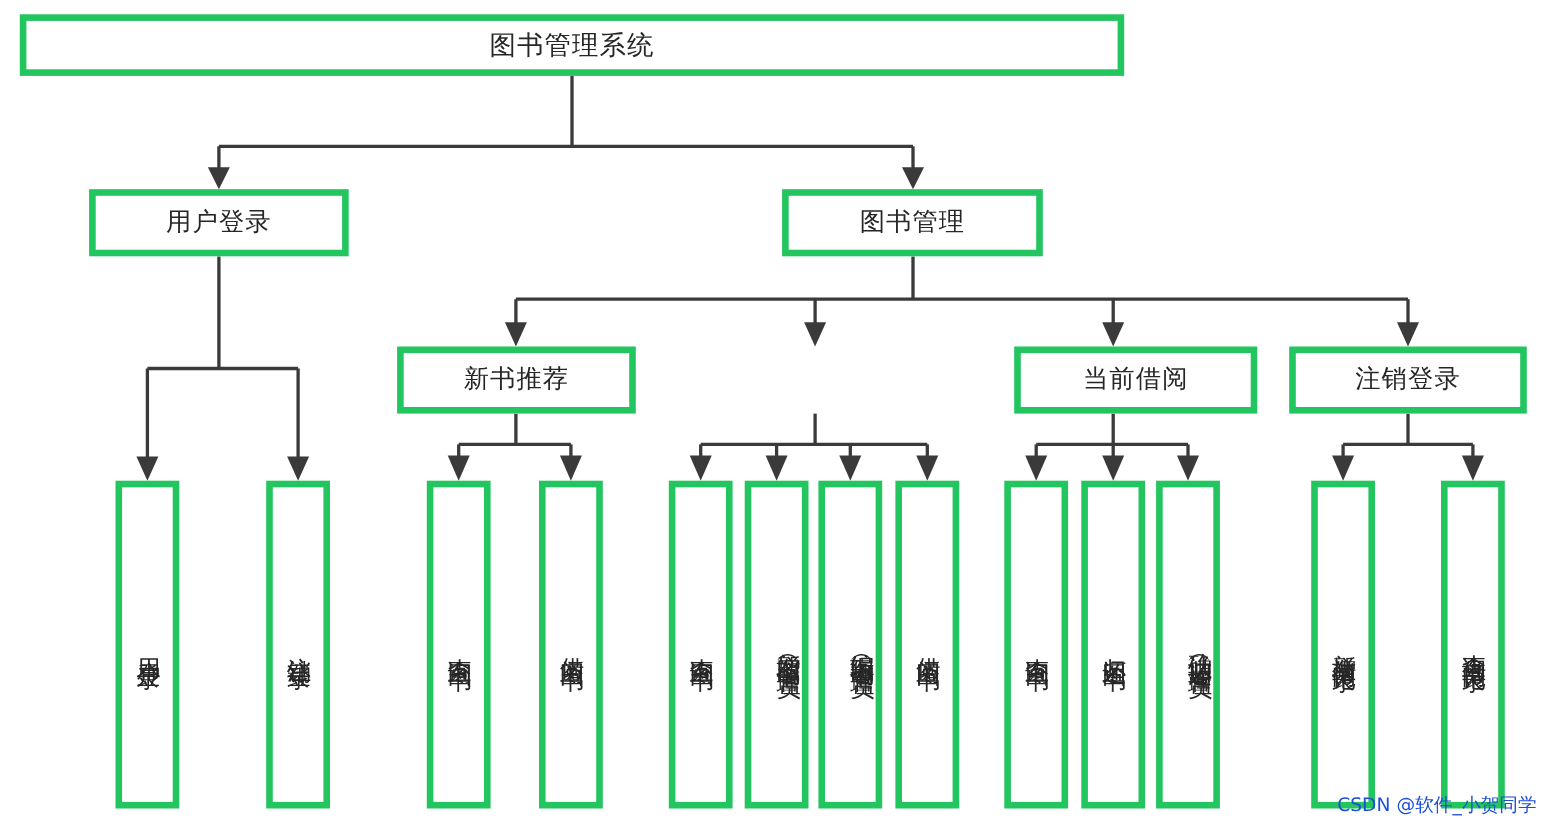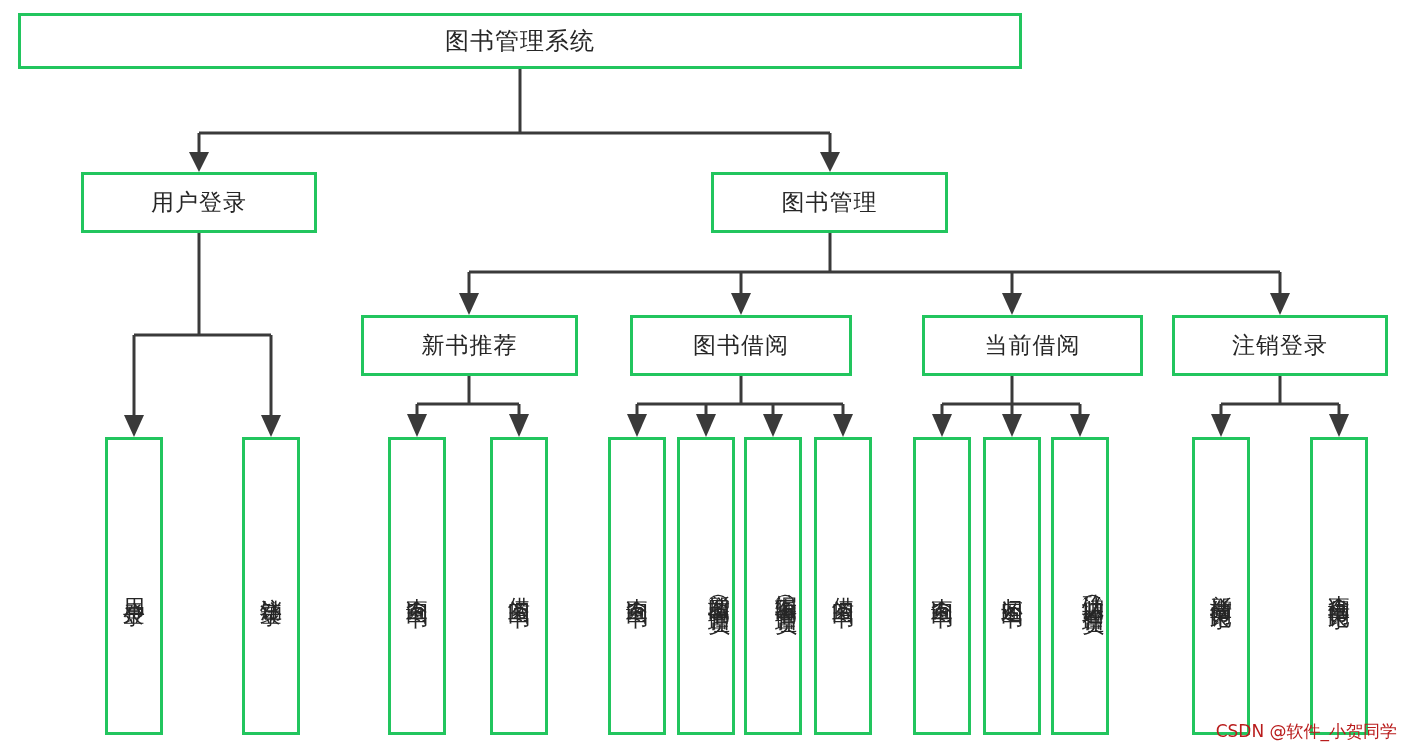--- a/index.html
+++ b/index.html
@@ -13,21 +13,21 @@
   #canvas {
     position: relative;
     width: 1405px;
     height: 747px;
     background: #ffffff;
     overflow: hidden;
   }
   .node {
     position: absolute;
     box-sizing: border-box;
-    border: 3px solid #22c55e;
+    border: 6px solid #22c55e;
     background: #ffffff;
     display: flex;
     align-items: center;
     justify-content: center;
     color: #262626;
   }
   .node.horiz {
     font-size: 23px;
     letter-spacing: 1px;
   }
@@ -66,21 +66,21 @@
     fill: none;
   }
   svg#wires polygon {
     fill: #3a3a3a;
   }
   #watermark {
     position: absolute;
     right: 8px;
     bottom: 4px;
     font-size: 17px;
-    color: #b91c1c;
+    color: #1d4ed8;
     white-space: nowrap;
   }
 </style>
 </head>
 <body>
 
 <div id="canvas">
 
   <svg id="wires" viewBox="0 0 1405 747">
 
@@ -154,23 +154,20 @@
   <div class="node horiz" style="left:81px; top:172px; width:236px; height:61px;">
     <span class="node-label">用户登录</span>
   </div>
   <div class="node horiz" style="left:711px; top:172px; width:237px; height:61px;">
     <span class="node-label">图书管理</span>
   </div>
 
   <div class="node horiz" style="left:361px; top:315px; width:217px; height:61px;">
     <span class="node-label">新书推荐</span>
   </div>
-  <div class="node horiz" style="left:630px; top:315px; width:222px; height:61px;">
-    <span class="node-label">图书借阅</span>
-  </div>
   <div class="node horiz" style="left:902px; top:315px; width:221px; height:61px;margin-left:20px;">
     <span class="node-label">当前借阅</span>
   </div>
   <div class="node horiz" style="left:1172px; top:315px; width:216px; height:61px;">
     <span class="node-label">注销登录</span>
   </div>
 
   <div class="node vert centered" style="left:105px; top:437px; width:58px; height:298px;">
     <span class="node-label">用户登录</span>
   </div>

